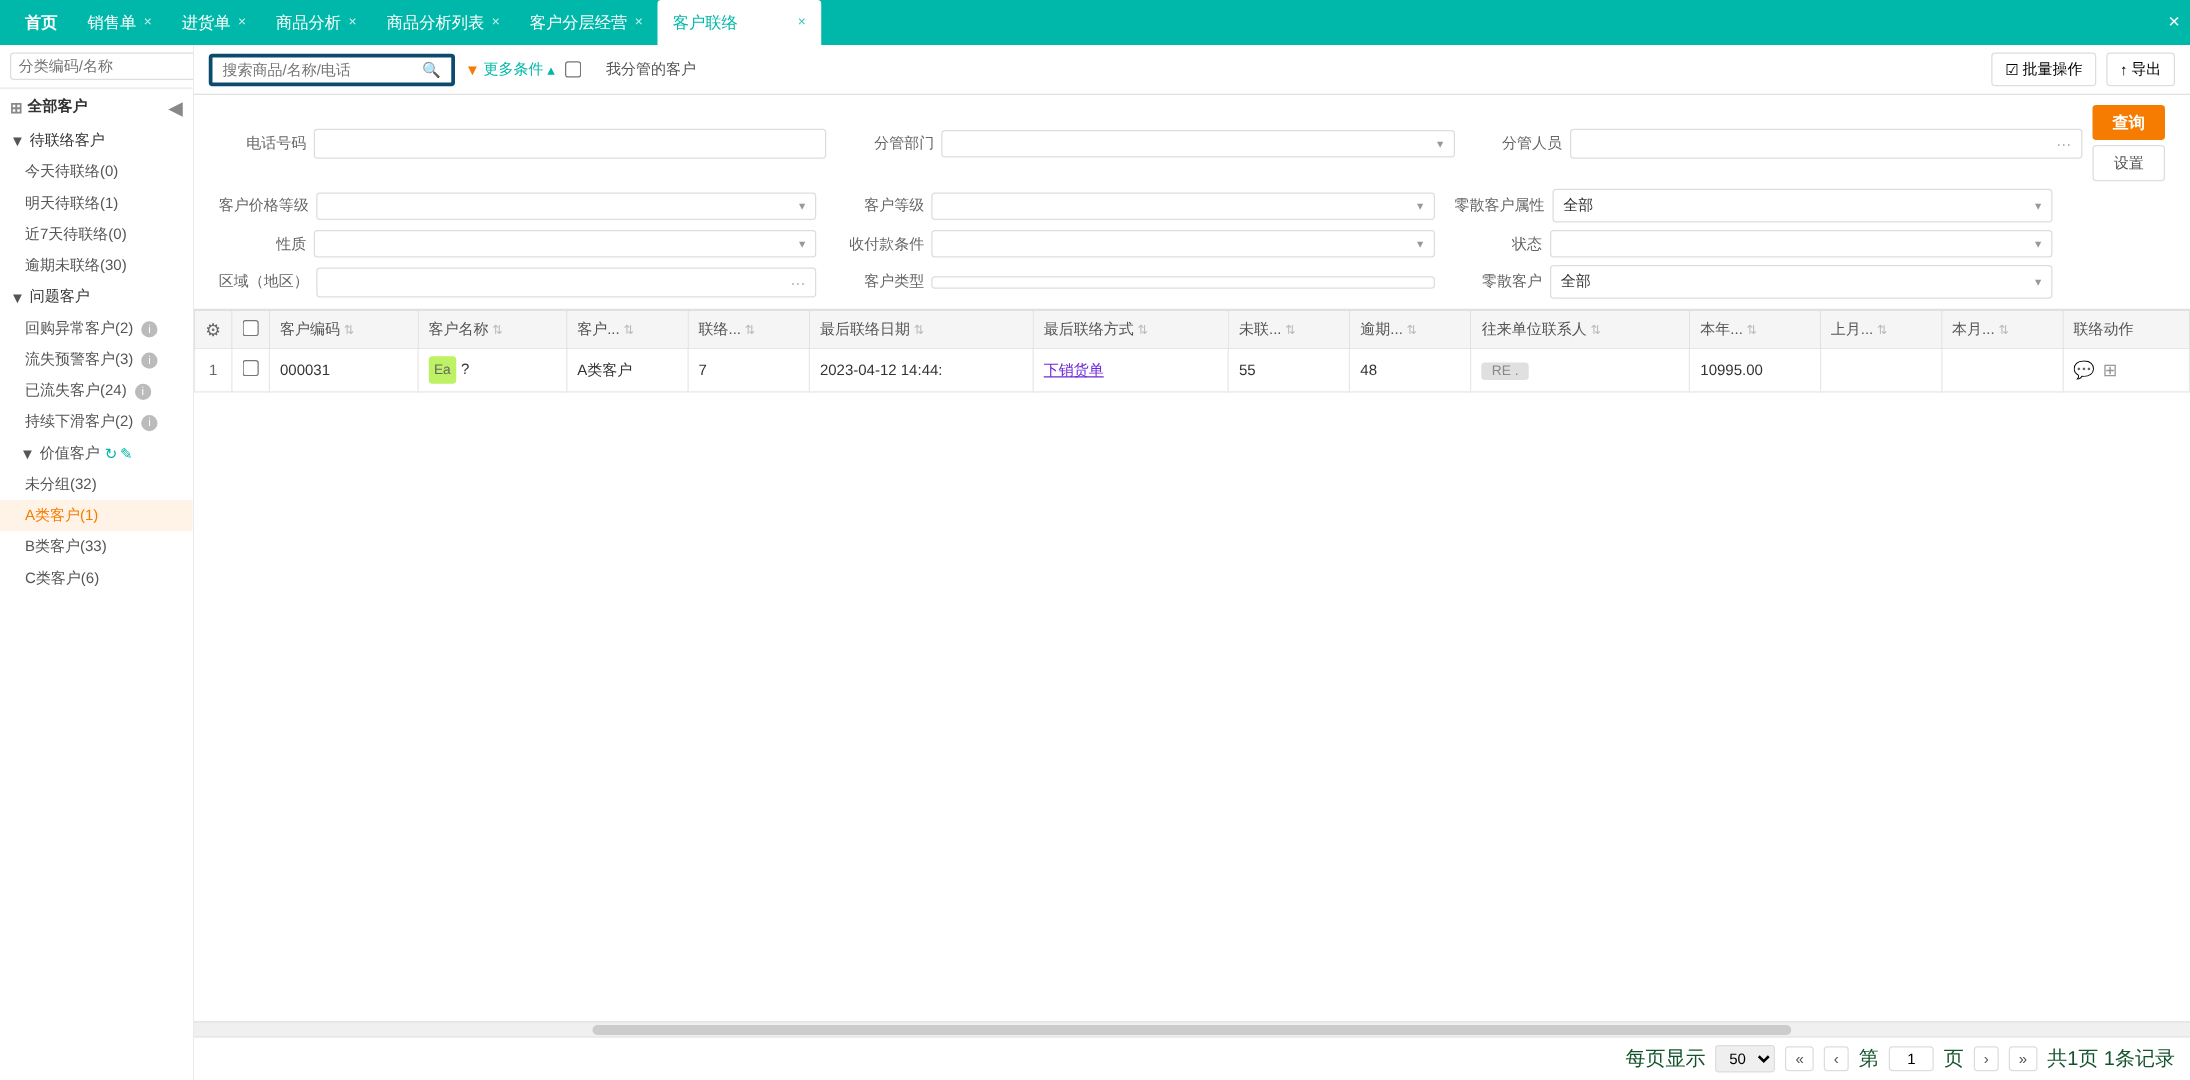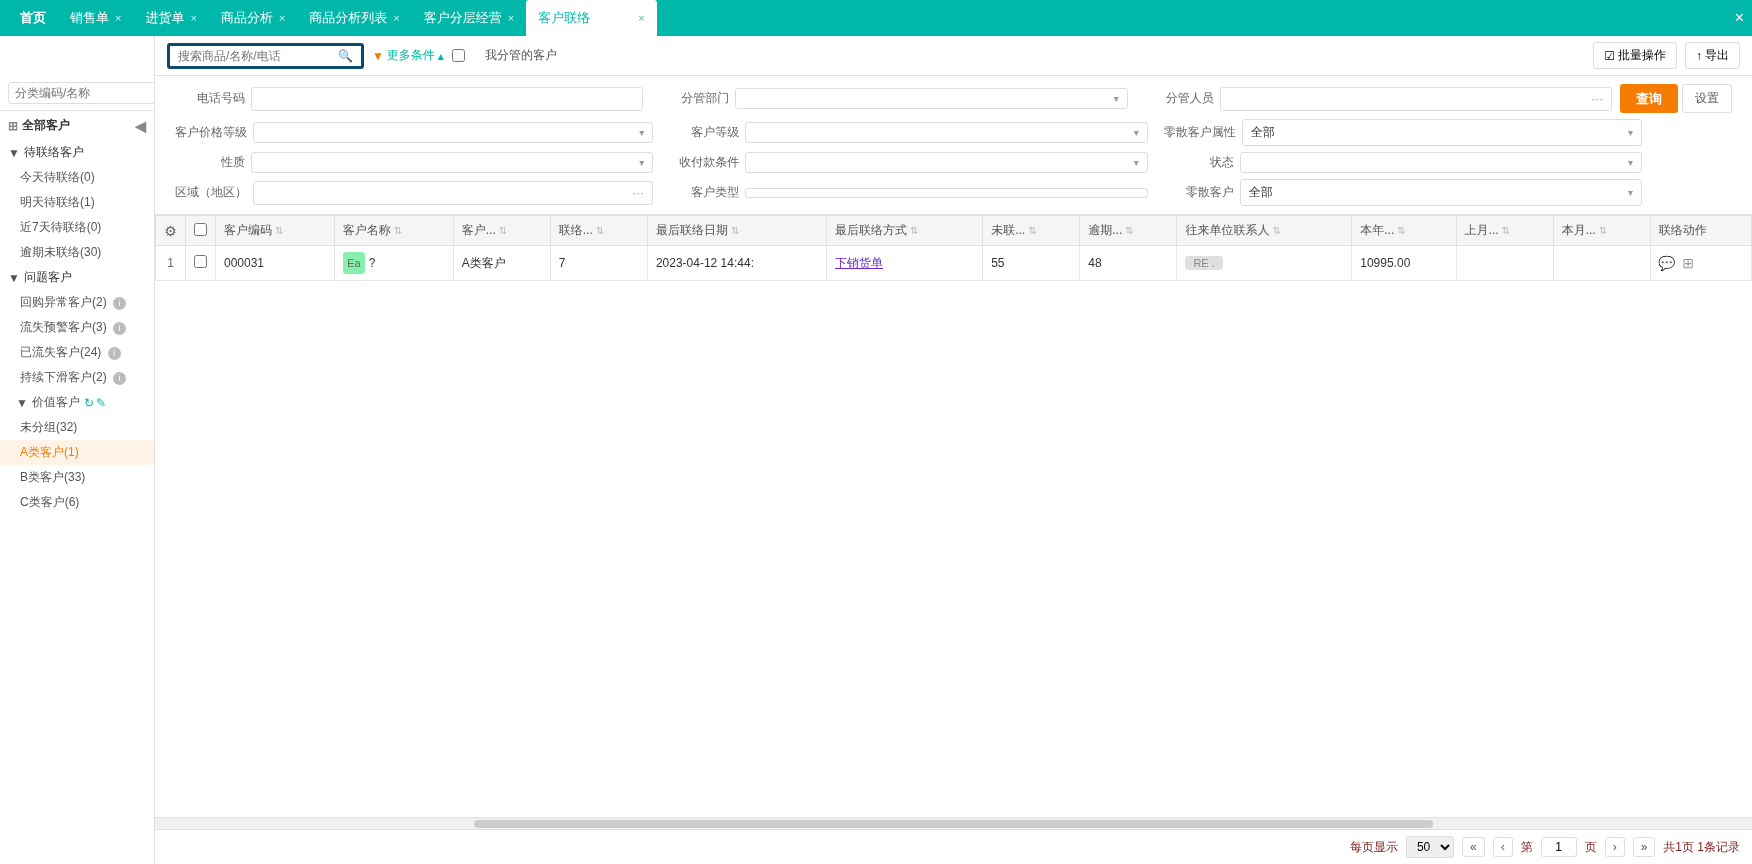--- a/index.html
+++ b/index.html
@@ -18,21 +18,21 @@
     .top-nav .window-close { margin-left: auto; color: #fff; cursor: pointer; font-size: 16px; }
 
     
     .main-layout { display: flex; height: calc(864px - 36px); }
 
     
     .sidebar {
       width: 155px; min-width: 155px; background: #fff; border-right: 1px solid #e0e0e0; display: flex; flex-direction: column; overflow-y: auto;
     }
     .sidebar-search {
-      display: flex; align-items: center; padding: 6px 8px; border-bottom: 1px solid #e8e8e8; margin-top: 40px;
+      display: flex; align-items: center; padding: 6px 8px; border-bottom: 1px solid #e8e8e8;
     }
     .sidebar-search input {
       flex: 1; border: 1px solid #ddd; border-radius: 3px; padding: 3px 6px; font-size: 12px; outline: none;
     }
 
     .sidebar-section-header {
       display: flex; align-items: center; padding: 6px 8px; font-weight: bold; color: #333; cursor: pointer;
     }
     .sidebar-section-header .grid-icon { margin-right: 4px; color: #888; }
     .sidebar-section-header .collapse-btn { margin-left: auto; color: #888; cursor: pointer; font-size: 14px; }
@@ -91,21 +91,21 @@
       flex: 1; border: 1px solid #ddd; border-radius: 3px; padding: 4px 8px; font-size: 12px; background: #fff; min-width: 120px;
     }
     .filter-select .arrow-down { color: #999; font-size: 10px; }
     .filter-select .dots { color: #999; }
     .btn-query {
       background: #f57c00; color: #fff; border: none; padding: 5px 16px; border-radius: 3px; cursor: pointer; font-size: 13px; font-weight: bold;
     }
     .btn-settings {
       background: #fff; color: #555; border: 1px solid #ddd; padding: 5px 12px; border-radius: 3px; cursor: pointer; font-size: 12px;
     }
-    .filter-actions-right { display: flex; gap: 4px; padding-right: 8px; }
+    .filter-actions-right { display: flex; flex-direction: column; gap: 4px; padding-right: 8px; }
 
     
     .table-container {
       flex: 1; background: #fff; margin: 0; overflow: auto; display: flex; flex-direction: column;
     }
     .data-table { width: 100%; border-collapse: collapse; font-size: 12px; }
     .data-table th {
       background: #f5f5f5; border: 1px solid #e0e0e0; padding: 6px 8px; text-align: left; white-space: nowrap; color: #555; font-weight: normal; position: sticky; top: 0; z-index: 1;
     }
     .data-table th .col-header { display: flex; align-items: center; gap: 3px; }
@@ -116,21 +116,21 @@
     .data-table .checkbox-col { width: 30px; text-align: center; }
     .data-table .num-col { width: 30px; text-align: center; color: #666; }
     .link-text { color: #6d28d9; text-decoration: underline; cursor: pointer; }
     .action-icons { display: flex; gap: 6px; }
     .action-icon { color: #999; cursor: pointer; font-size: 14px; }
 
     
     .bottom-bar {
       display: flex; align-items: center; padding: 6px 12px; background: #fff; border-top: 1px solid #e0e0e0; gap: 8px; justify-content: flex-end;
     }
-    .page-info { color: #7f1d1d; font-size: 12px; display: flex; align-items: center; gap: 6px; }
+    .page-info { color: #14532d; font-size: 16px; display: flex; align-items: center; gap: 6px; }
     .page-size-select { border: 1px solid #ddd; border-radius: 3px; padding: 2px 6px; font-size: 12px; }
     .page-input { border: 1px solid #ddd; border-radius: 3px; padding: 2px 6px; width: 36px; text-align: center; font-size: 12px; }
     .page-btn { border: 1px solid #ddd; background: #fff; padding: 2px 7px; border-radius: 3px; cursor: pointer; font-size: 12px; color: #555; }
     .page-btn:disabled { color: #ccc; cursor: default; }
     .info-icon { display: inline-block; width: 13px; height: 13px; border-radius: 50%; background: #bbb; color: #fff; font-size: 9px; text-align: center; line-height: 13px; cursor: pointer; margin-left: 3px; }
 
     .gear-icon { font-size: 14px; color: #666; cursor: pointer; }
 
     
     ::-webkit-scrollbar { width: 6px; height: 6px; }
@@ -462,21 +462,21 @@
             </tr>
           </thead>
           <tbody>
             <tr class="table-row">
               <td class="num-col">1</td>
               <td class="checkbox-col">
                 <input type="checkbox" style="">
               </td>
               <td>000031</td>
               <td>
-                <span style="display:inline-block;width:22px;height:22px;background:#86efac;border-radius:3px;text-align:center;line-height:22px;margin-right:4px;font-size:11px;color:#666;">Ea</span><span>?</span>
+                <span style="display:inline-block;width:22px;height:22px;background:#bef264;border-radius:3px;text-align:center;line-height:22px;margin-right:4px;font-size:11px;color:#666;">Ea</span><span>?</span>
               </td>
               <td>A类客户</td>
               <td>7</td>
               <td>2023-04-12 14:44:</td>
               <td>
                 <span class="link-text">下销货单</span>
               </td>
               <td>55</td>
               <td>48</td>
               <td>

